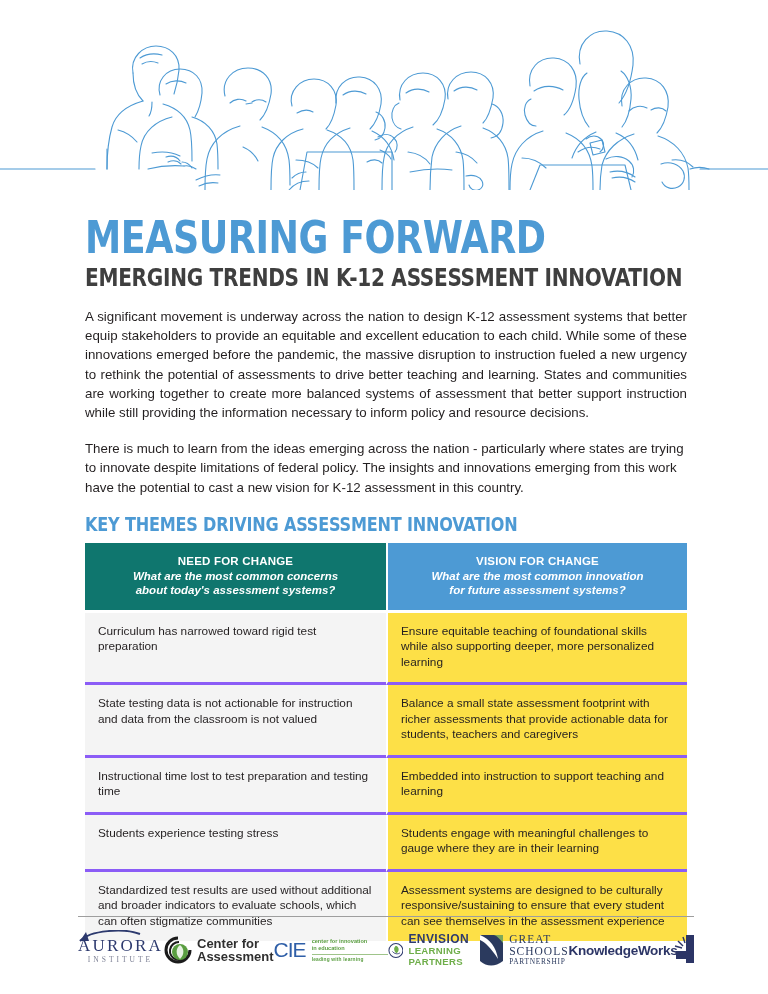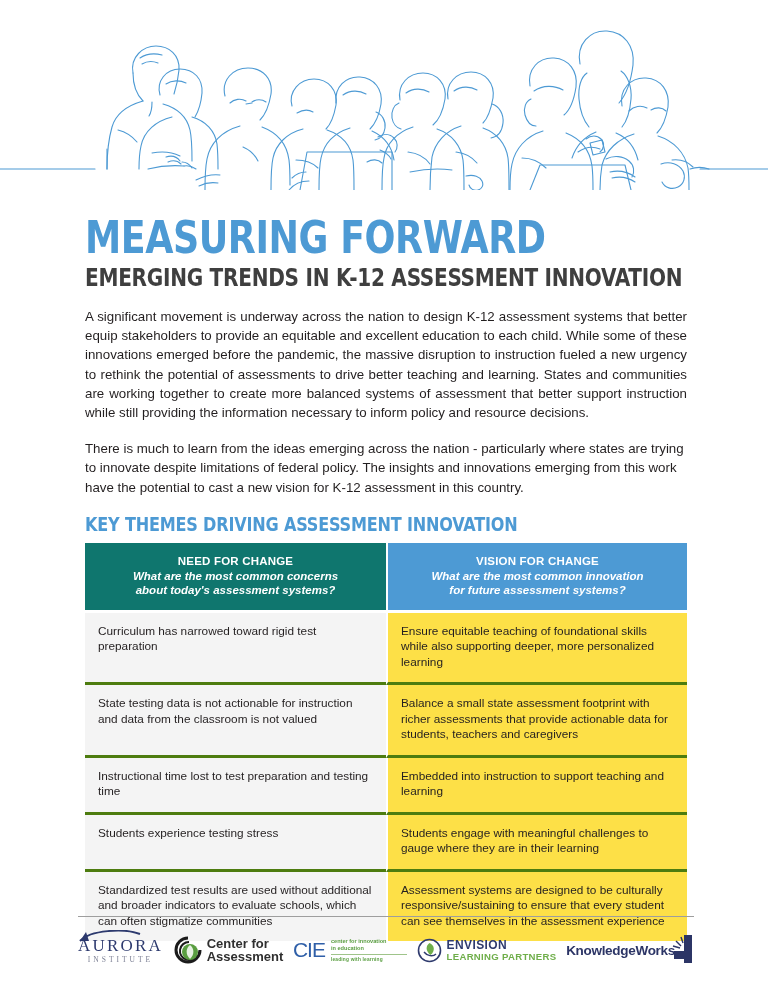--- a/index.html
+++ b/index.html
@@ -116,21 +116,21 @@
   }
 
   .td-cell {
     padding: 11px 13px 12px 13px;
     vertical-align: top;
     width: 50%;
     font-size: 11.8px;
     line-height: 15.5px;
     color: #231f20;
     box-sizing: border-box;
-    border-bottom: 3px solid #4d7c0f;
+    border-bottom: 3px solid #8b5cf6;
   }
   .td-left  { background: #f4f4f4; }
   .td-right { background: #fde047; border-left: 2px solid #ffffff; }
   .themes-table tr:last-child .td-cell { border-bottom: none; }
 
   .spacer-row td { height: 3px; background: #ffffff; padding: 0; border: none; }
 
   
   .footer {
     position: absolute;
@@ -422,20 +422,32 @@
           <circle cx="12.5" cy="12.5" r="11" fill="none" stroke="#2f3b6e" stroke-width="1.6"></circle>
           <path d="M12.5 5 c5 2 6 8 1 12 c-5 -4 -5 -9 -1 -12 z" fill="#6fae4a"></path>
           <path d="M7 14 c3 4 9 5 12 2" fill="none" stroke="#2f3b6e" stroke-width="1.4"></path>
         </svg>
         <div class="env-text">
           <div class="env-l1">ENVISION</div>
           <div class="env-l2">LEARNING PARTNERS</div>
         </div>
       </div>
 
+      <div class="logo">
+        <svg width="27" height="34" viewBox="0 0 27 34">
+          <path d="M2 2 L25 2 L25 28 C17 34 9 34 2 28 Z" fill="#2b3a5e"></path>
+          <path d="M2 2 C12 6 18 14 20 26 C13 15 7 9 2 7 Z" fill="#ffffff"></path>
+          <path d="M16 2 L25 2 L25 10 C22 6 19 3 16 2 Z" fill="#7fa85a"></path>
+        </svg>
+        <div class="gs-text">
+          <div class="gs-l1">GREAT</div>
+          <div class="gs-l2">SCHOOLS</div>
+          <div class="gs-l3">PARTNERSHIP</div>
+        </div>
+      </div>
 
       <div class="logo">
         <span class="kw-text">KnowledgeWorks</span>
         <svg width="22" height="34" viewBox="0 0 22 34" style="margin-left:-3px;">
           <path d="M12 2 L20 2 L20 30 L12 30 Z" fill="#2c3566"></path>
           <path d="M2 18 L12 18 L12 26 L2 26 Z" fill="#2c3566"></path>
           <path d="M4 8 L9 13" stroke="#2c3566" stroke-width="1.4"></path>
           <path d="M9 4 L11 10" stroke="#2c3566" stroke-width="1.4"></path>
           <path d="M1 13 L8 15" stroke="#2c3566" stroke-width="1.4"></path>
         </svg>

